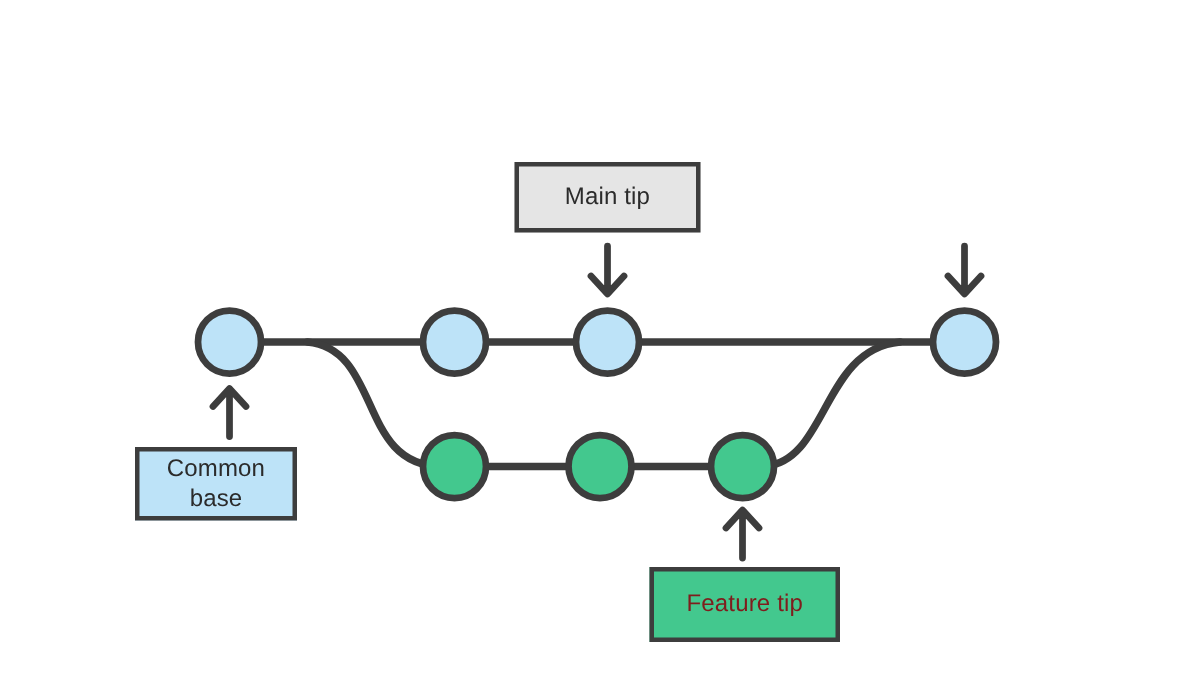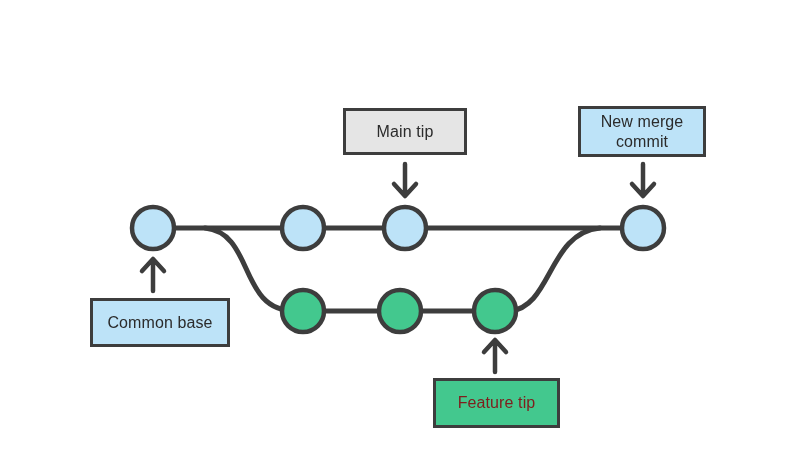--- a/index.html
+++ b/index.html
@@ -28,21 +28,21 @@
     align-items: center;
     justify-content: center;
     text-align: center;
     font-size: 16px;
     line-height: 1.2;
     color: #2b2b2b;
     letter-spacing: 0.1px;
   }
   #label-main-tip    { left: 343px; top: 108px; width: 124px; height: 47px; }
   #label-new-merge   { left: 578px; top: 106px; width: 128px; height: 51px; padding: 2px 6px; }
-  #label-common-base { left:  90px; top: 298px; width: 140px; height: 49px; }
+  #label-common-base { left:  90px; top: 298px; width: 108px; height: 49px; }
   #label-feature-tip { left: 433px; top: 378px; width: 127px; height: 50px; }
 </style>
 </head>
 <body>
 
 <div class="stage">
 
   <svg width="800" height="458" viewBox="0 0 800 458">
 
     <path class="branch-line" d="M 153 228 L 643 228" fill="none" stroke="#3d3d3d" stroke-width="5" stroke-linecap="round"></path>
@@ -64,23 +64,20 @@
       <path d="M 643 164 L 643 192 M 632 184 L 643 196 L 654 184" stroke="#3d3d3d"></path>
       <path d="M 153 291 L 153 262 M 142 271 L 153 259 L 164 271" stroke="#3d3d3d"></path>
       <path d="M 495 372 L 495 343 M 484 352 L 495 340 L 506 352" stroke="#3d3d3d"></path>
     </g>
   </svg>
 
   <div class="callout" id="label-main-tip" style="background: #e5e5e5; border-color: rgb(61, 61, 61); color: rgb(43, 43, 43);">
     <span>Main tip</span>
   </div>
 
-  <div class="callout" id="label-new-merge" style="background: rgb(189, 227, 248); border-color: rgb(61, 61, 61); color: rgb(43, 43, 43);">
-    <span>New merge commit</span>
-  </div>
 
   <div class="callout" id="label-common-base" style="background: rgb(189, 227, 248); border-color: rgb(61, 61, 61); color: rgb(43, 43, 43);">
     <span>Common base</span>
   </div>
 
   <div class="callout" id="label-feature-tip" style="background: rgb(67, 200, 142); border-color: rgb(61, 61, 61); color: #7f1d1d;">
     <span>Feature tip</span>
   </div>
 
 </div>

